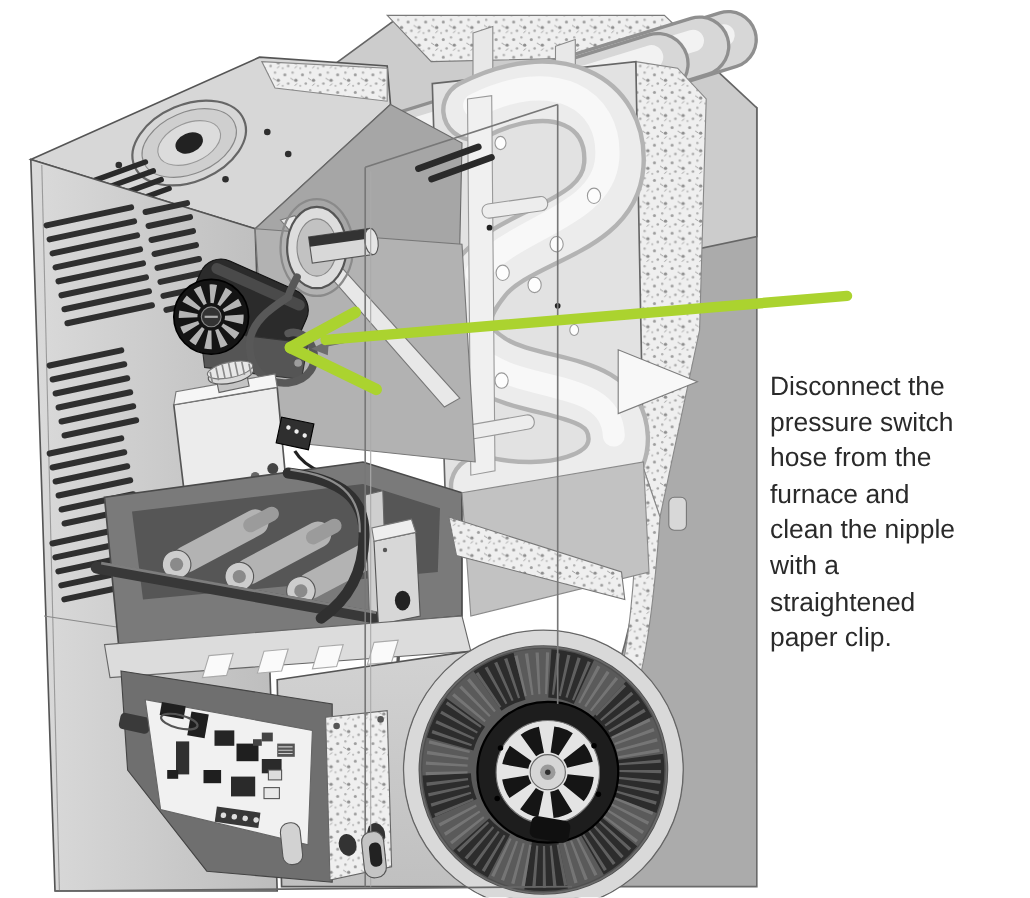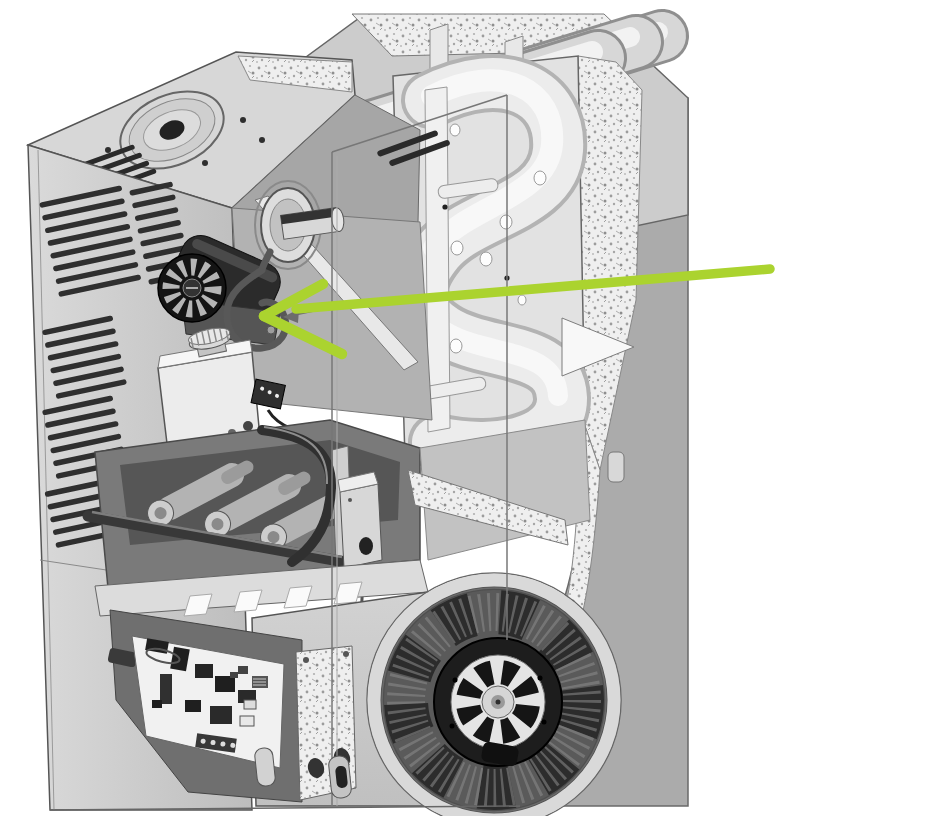--- a/index.html
+++ b/index.html
@@ -381,14 +381,22 @@
 
   <line x1="50" y1="810" x2="520" y2="806" stroke="#666" stroke-width="1.5"></line>
 
   <g>
     <line x1="770" y1="269" x2="296" y2="309" stroke="#abd32f" stroke-width="9.5" stroke-linecap="round"></line>
     <line x1="264" y1="316" x2="323" y2="284" stroke="#abd32f" stroke-width="10.5" stroke-linecap="round"></line>
     <line x1="264" y1="316" x2="342" y2="354" stroke="#abd32f" stroke-width="10.5" stroke-linecap="round"></line>
   </g>
 </svg>
 
+<div class="instruction" style="color: rgb(42, 42, 42);">Disconnect the
+pressure switch
+hose from the
+furnace and
+clean the nipple
+with a
+straightened
+paper clip.</div>
 
 </div>
 
 </body></html>

